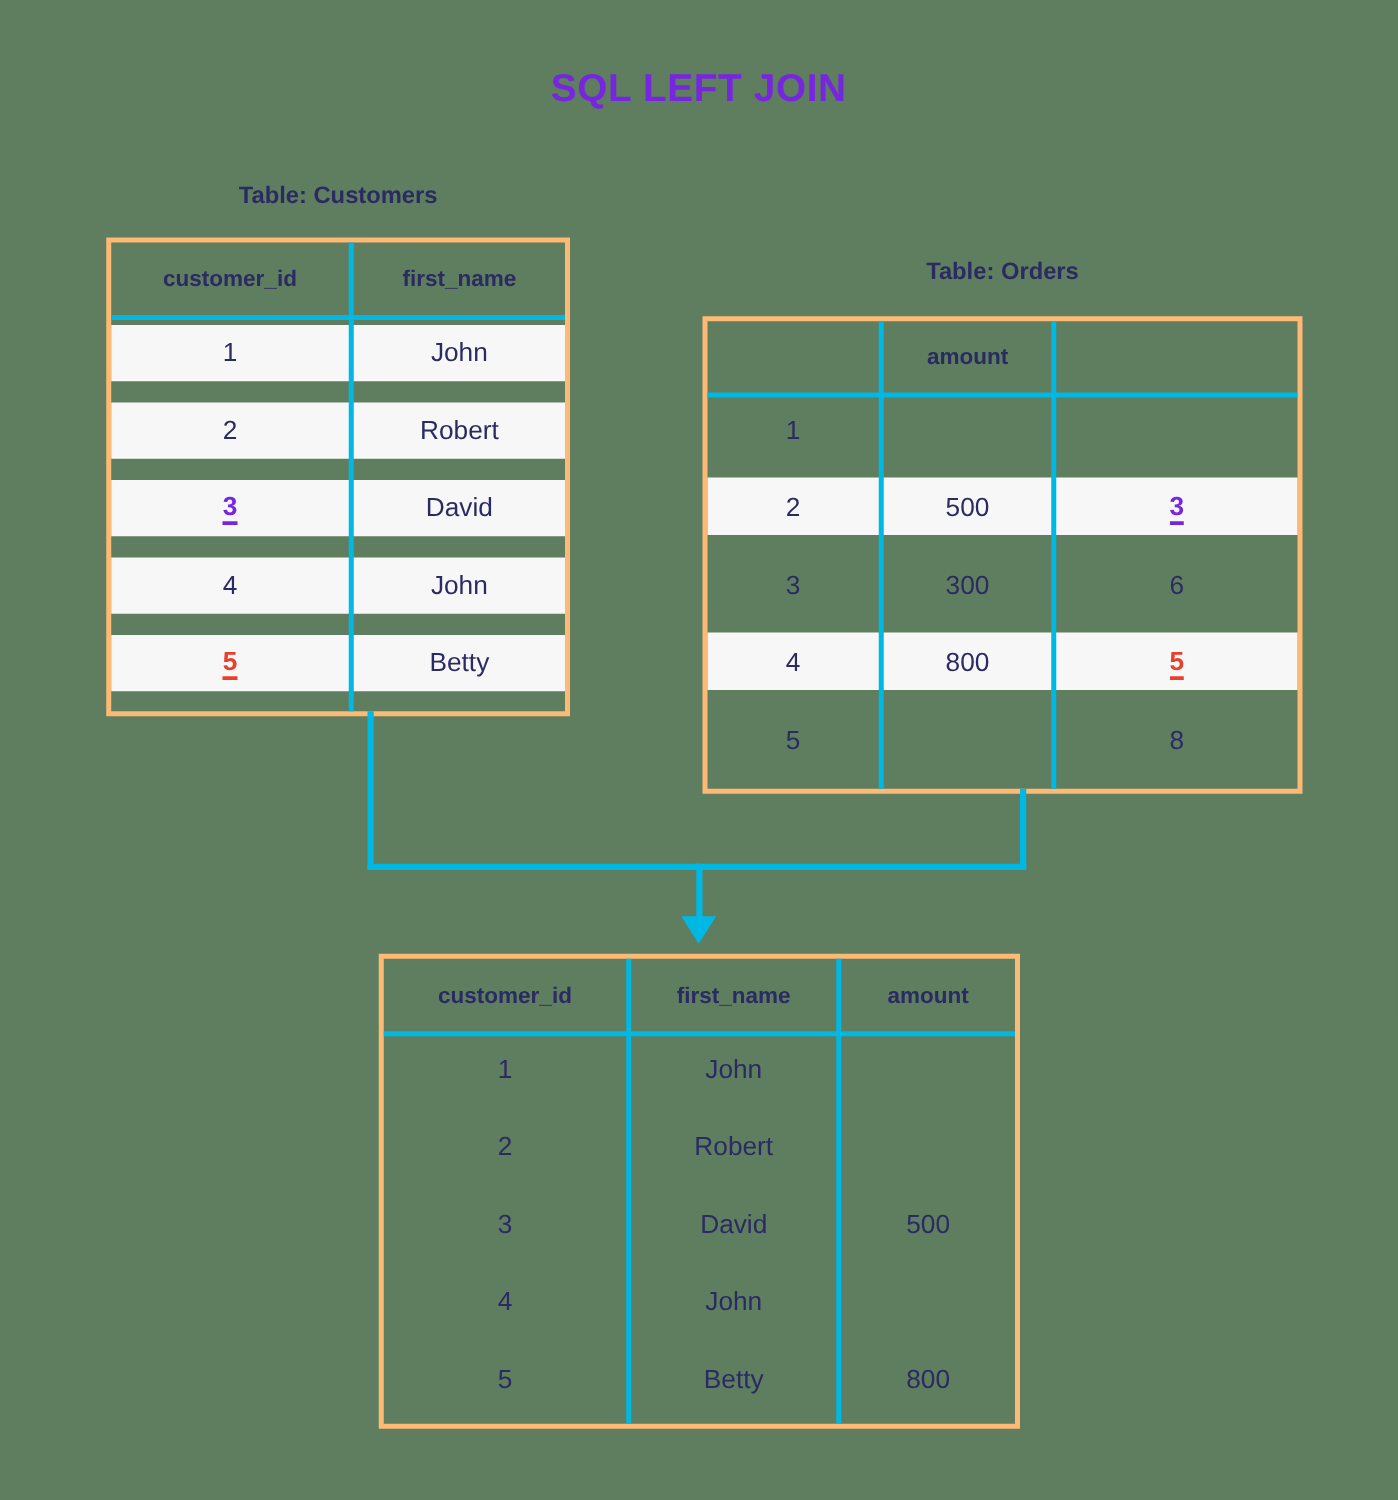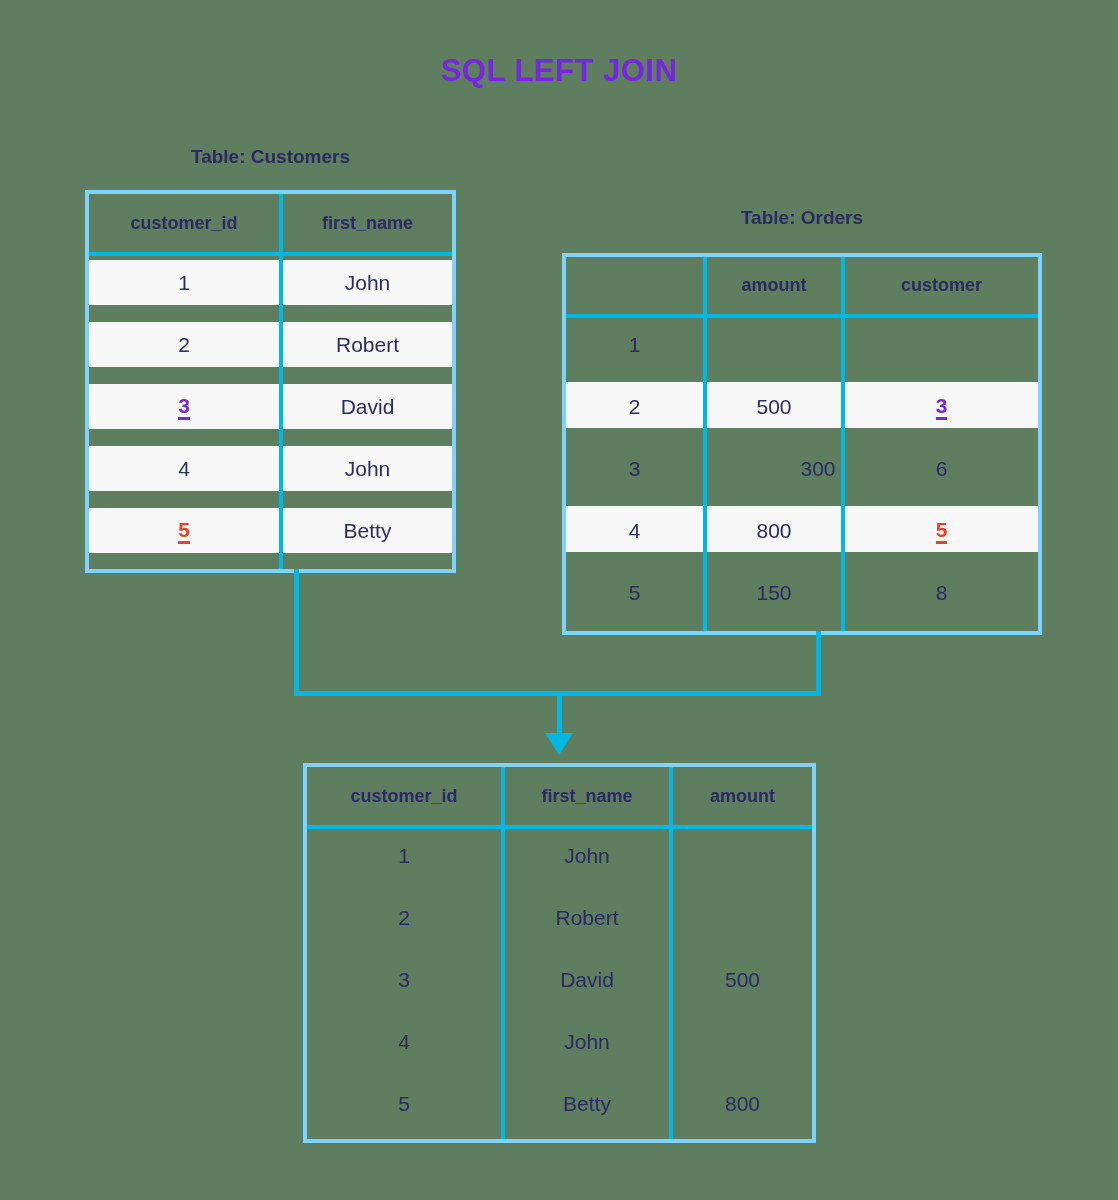--- a/index.html
+++ b/index.html
@@ -27,21 +27,21 @@
     text-align:center;
     white-space:nowrap;
   }
   #cap-customers{left:85px;top:146px;width:371px;}
   #cap-orders{left:562px;top:207px;width:480px;}
 
   
   .tbl{
     position:absolute;
     box-sizing:border-box;
-    border:4px solid #7dd3fc;
+    border:4px solid #fdba74;
   }
   .tbl .vline{
     position:absolute;top:0;bottom:0;width:4px;background:#00b8e4;
   }
   .tbl .hline{
     position:absolute;left:0;right:0;height:4px;background:#00b8e4;
   }
   .band{
     position:absolute;background:#f7f7f7;
   }
@@ -134,42 +134,40 @@
   <div class="tbl" id="t-orders">
 
     <div class="band" style="left:0px;top:125px;width:472px;height:46px;"></div>
     <div class="band" style="left:0px;top:249px;width:472px;height:46px;"></div>
 
     <div class="vline" style="left:137px;"></div>
     <div class="vline" style="left:275px;"></div>
     <div class="hline" style="top:57px;"></div>
 
     <div class="cell hdr" style="left:141px;top:0px;width:134px;height:57px;">amount</div>
-    <div class="cell hdr" style="left:279px;top:0px;width:193px;height:57px;">customer</div>
 
     <div class="cell big" style="left:0px;top:57px;width:137px;height:62px;">1</div>
 
     <div class="cell big" style="left:0px;top:119px;width:137px;height:62px;">2</div>
     <div class="cell big" style="left:141px;top:119px;width:134px;height:62px;">500</div>
     <div class="cell big" style="left:279px;top:119px;width:193px;height:62px;">
       <span class="mark purple">3</span>
     </div>
 
     <div class="cell big" style="left:0px;top:181px;width:137px;height:62px;">3</div>
-    <div class="cell big" style="left:141px;top:181px;width:134px;height:62px;margin-left:44px;">300</div>
+    <div class="cell big" style="left:141px;top:181px;width:134px;height:62px;">300</div>
     <div class="cell big" style="left:279px;top:181px;width:193px;height:62px;">6</div>
 
     <div class="cell big" style="left:0px;top:243px;width:137px;height:62px;">4</div>
     <div class="cell big" style="left:141px;top:243px;width:134px;height:62px;">800</div>
     <div class="cell big" style="left:279px;top:243px;width:193px;height:62px;">
       <span class="mark red">5</span>
     </div>
 
     <div class="cell big" style="left:0px;top:305px;width:137px;height:62px;">5</div>
-    <div class="cell big" style="left:141px;top:305px;width:134px;height:62px;">150</div>
     <div class="cell big" style="left:279px;top:305px;width:193px;height:62px;">8</div>
   </div>
 
   <div class="conn" id="c-left-v"></div>
   <div class="conn" id="c-left-h"></div>
   <div class="conn" id="c-right-v"></div>
   <div class="conn" id="c-right-h"></div>
   <div class="conn" id="c-mid-v"></div>
   <div id="arrow"></div>
 

